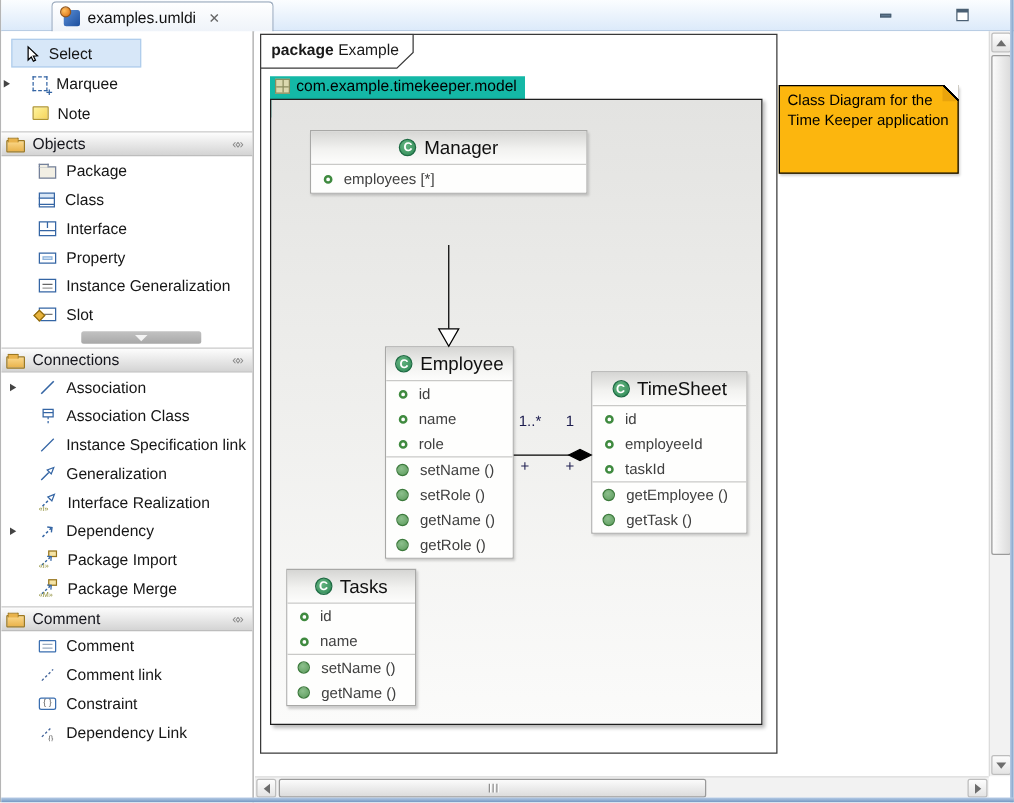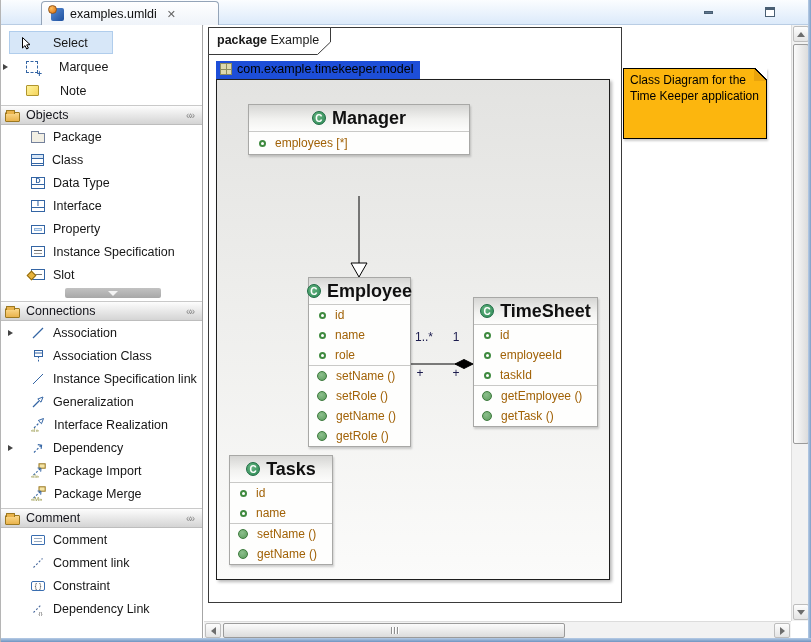--- a/index.html
+++ b/index.html
@@ -19,21 +19,21 @@
   .tab-title { font-size:12.5px; color:#111; }
   .tab-close { font-size:11px; color:#666; font-weight:bold; margin-left:4px; cursor:default; }
   .win-btn { position:absolute; top:5px; width:16px; height:14px; display:flex; align-items:center; justify-content:center; }
   .win-btn.min { right:96px; } .win-btn.max { right:34px; }
   .minbar { width:9px; height:3px; background:#5f7globalThis890; background:#5f7890; border:1px solid #4a5f73; }
   .maxbox { width:10px; height:10px; border:1px solid #4a5f73; border-top-width:3px; background:#fff; }
 
   
   .palette { position:absolute; left:0; top:25px; width:202px; height:617px; background:#fff;
              border-right:1px solid #a6a6a6; overflow:hidden; }
-  .trow { height:23px; display:flex; align-items:center; gap:21px; padding-left:17px; position:relative; margin:1px 6px 1px 8px; }
+  .trow { height:23px; display:flex; align-items:center; gap:7px; padding-left:17px; position:relative; margin:1px 6px 1px 8px; }
   .trow.selected { background:#d7e7f8; border:1px solid #b0cdec; width:104px; padding-left:8px; }
   .tlabel,.plabel { font-size:12.5px; color:#161616; white-space:nowrap; }
   .flyout { position:absolute; left:-6px; width:0; height:0; border-top:3.5px solid transparent;
             border-bottom:3.5px solid transparent; border-left:5px solid #444; }
   .prow .flyout { left:7px; }
   .sec-hdr { height:20px; margin-top:3px; display:flex; align-items:center; gap:6px; padding:0 6px 0 4px;
              background:linear-gradient(180deg,#fdfdfd,#d4d4d4); border-top:1px solid #c9c9c9; border-bottom:1px solid #bdbdbd; }
   .sec-title { font-size:12.5px; color:#15151c; flex:1; }
   .collapse { font-size:10px; color:#8a8a8a; letter-spacing:-2px; padding-right:3px; cursor:default; }
   .prow { height:23px; display:flex; align-items:center; gap:8px; padding-left:30px; position:relative; }
@@ -69,40 +69,40 @@
   .ic-constraint { width:14px; height:10px; border:1px solid #3a6eb0; background:#fff; border-radius:2px; font-size:7px; line-height:8px; color:#555; text-align:center; }
   .ic-constraint::before { content:"{ }"; }
 
   
   .canvas { position:absolute; left:203px; top:25px; width:587px; height:596px; background:#fff; overflow:hidden; }
   .frame { position:absolute; left:4px; top:2px; width:414px; height:576px; border:1px solid #3a3a3a; }
   .pentagon { position:absolute; left:4px; top:2px; }
   .pentagon-text { position:absolute; left:13px; top:8px; font-size:12.5px; white-space:nowrap; }
   .pentagon-text b { font-weight:bold; }
   .pkg-label { position:absolute; left:12px; top:36px; display:flex; align-items:center; gap:5px;
-               background:#1d4ed8; padding:1px 7px 18px 4px; }
+               background:#14b8a6; padding:1px 7px 18px 4px; }
   .pkg-label span { font-size:12.5px; color:#000; }
   .ic-grid { width:12px; height:12px; background:#dcd8ae; border:1px solid #8c8c5e;
              background-image:linear-gradient(#8c8c5e,#8c8c5e),linear-gradient(#8c8c5e,#8c8c5e);
              background-size:1px 100%,100% 1px; background-position:center,center; background-repeat:no-repeat; flex:none; }
   .pkg-body { position:absolute; left:12px; top:54px; width:394px; height:501px;
               background:linear-gradient(180deg,#e3e3e1 0%,#eeeeec 45%,#fbfbfa 100%);
               border:1px solid #1e1e1e; box-shadow:2px 2px 3px rgba(0,0,0,0.28); }
 
   .uml-class { position:absolute; background:#fff; border:1px solid #a8a8a6; box-shadow:1px 2px 2px rgba(0,0,0,0.18); font-size:12px; }
   .chdr { height:26px; display:flex; align-items:center; justify-content:center; gap:6px;
           background:linear-gradient(180deg,#d6d6d4 0%,#f2f2f0 55%,#fdfdfc 100%); }
-  .cname { font-weight:bold; font-size:18px; color:#101010; }
+  .cname { font-weight:normal; font-size:15px; color:#101010; }
   .ic-c { width:14px; height:14px; border-radius:50%; background:radial-gradient(circle at 38% 35%,#63b37f,#2e8a56); border:1px solid #1d6b43;
           color:#fff; font-weight:bold; font-size:10px; line-height:13px; text-align:center; flex:none; }
   .ic-c::after { content:"C"; }
   .compartment { border-top:1px solid #c9c9c7; background:#fefefd; }
   .mrow { height:20px; display:flex; align-items:center; gap:9px; padding-left:8px; white-space:nowrap; }
   .manager .mrow { height:22px; }
-  .mrow span.txt { font-size:12px; color:#a16207; }
+  .mrow span.txt { font-size:12px; color:#404040; }
   .ic-a { width:7px; height:7px; border:2px solid #3f8a3f; border-radius:50%; background:#fff; flex:none; margin-left:2px; }
   .ic-o { width:10px; height:10px; border:1px solid #3c7a3c; border-radius:50%; background:radial-gradient(circle at 40% 35%,#8cbf8c,#5d9c5d); flex:none; }
 
   .note { position:absolute; left:419px; top:43px; width:144px; height:71px; background:#fcb60e; border:1px solid #000;
           padding:3px 6px; font-size:12px; line-height:16px; color:#000; box-shadow:1px 2px 2px rgba(0,0,0,0.2); }
   .note-fold { position:absolute; top:-1px; right:-1px; width:13px; height:13px;
                background:linear-gradient(to bottom left,#ffffff 0 45%,#000 45% 52%,#e9a40c 52% 100%); }
 
   .conn-layer { position:absolute; left:0; top:0; pointer-events:none; }
   .clabel { position:absolute; font-size:12px; color:#1c1c4e; text-align:center; }
@@ -174,34 +174,30 @@
     </div>
     <div class="prow">
         <span class="ic ic-package"></span>
         <span class="plabel">Package</span>
       </div>
     <div class="prow">
         <span class="ic ic-class"></span>
         <span class="plabel">Class</span>
       </div>
     <div class="prow">
-        <span class="ic ic-dtype">D</span>
-        <span class="plabel">Data Type</span>
-      </div>
-    <div class="prow">
         <span class="ic ic-iface">I</span>
         <span class="plabel">Interface</span>
       </div>
     <div class="prow">
         <span class="ic ic-prop"></span>
         <span class="plabel">Property</span>
       </div>
     <div class="prow">
         <span class="ic ic-ispec"></span>
-        <span class="plabel">Instance Specification</span>
+        <span class="plabel">Instance Generalization</span>
       </div>
     <div class="prow">
         <span class="ic ic-slot"></span>
         <span class="plabel">Slot</span>
       </div>
     <div class="pal-scroll">
         <span class="chev-down"></span>
       </div>
 
     <div class="sec-hdr">

